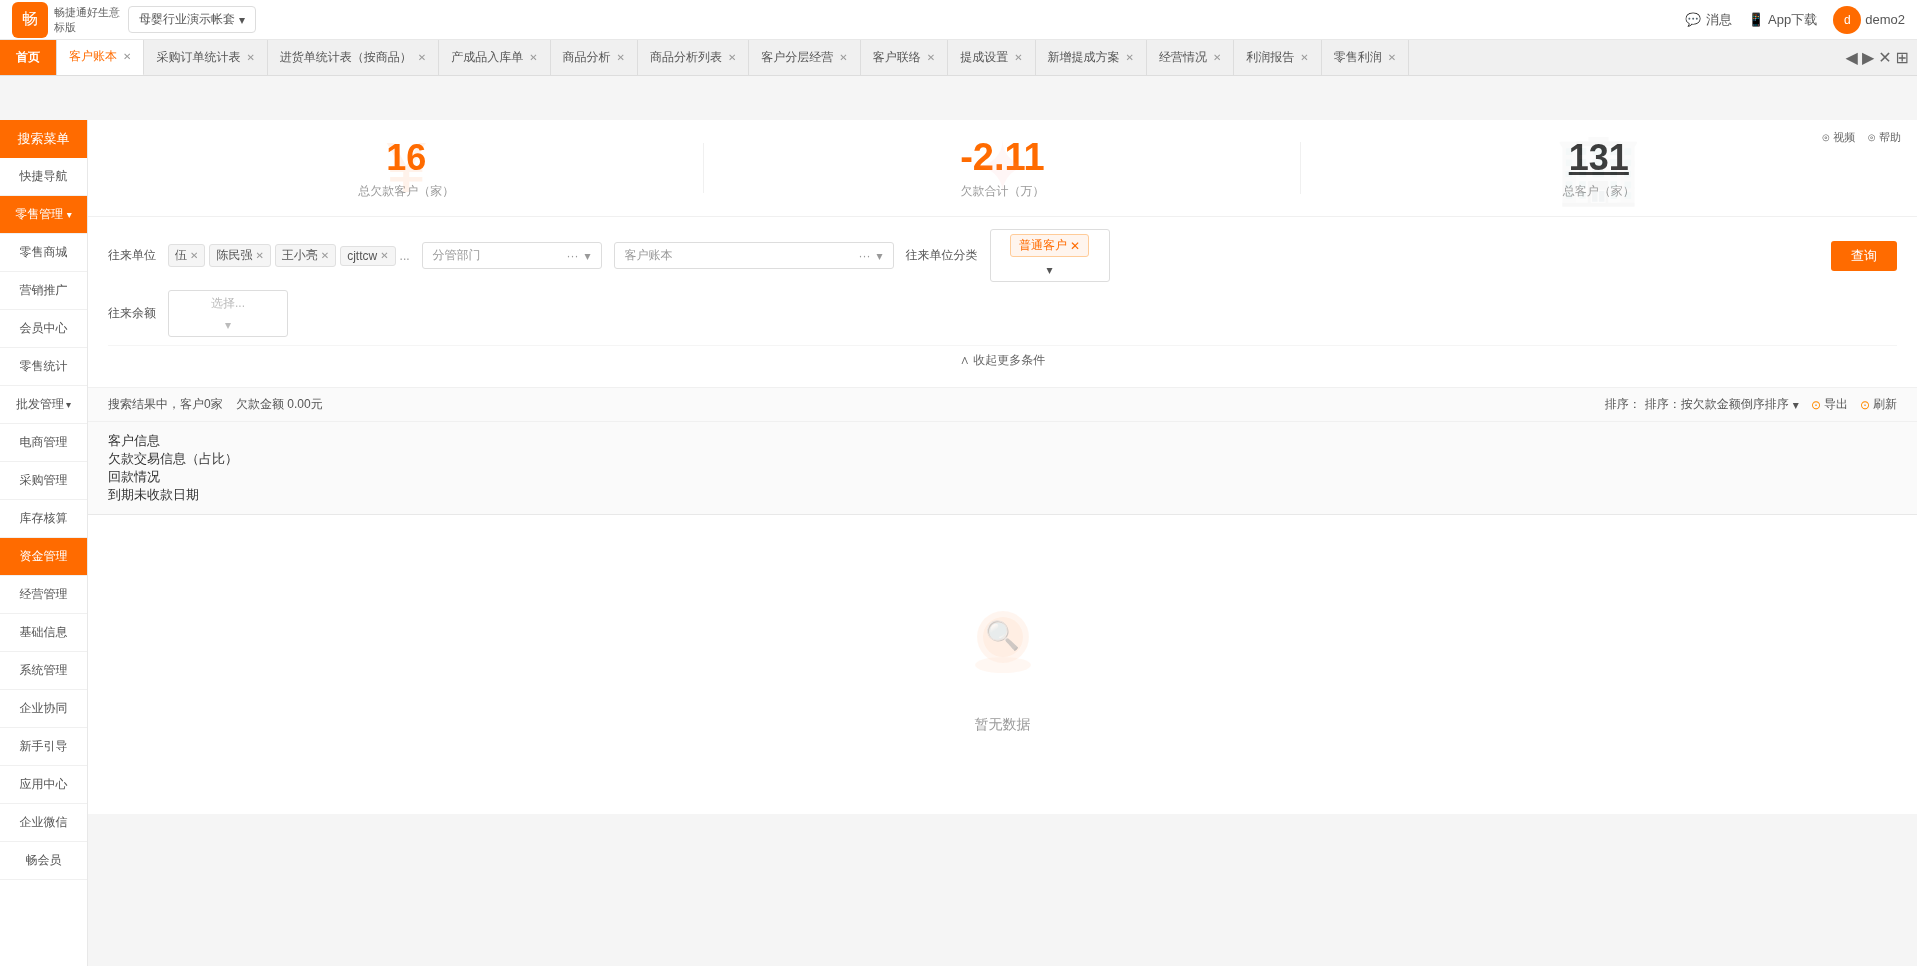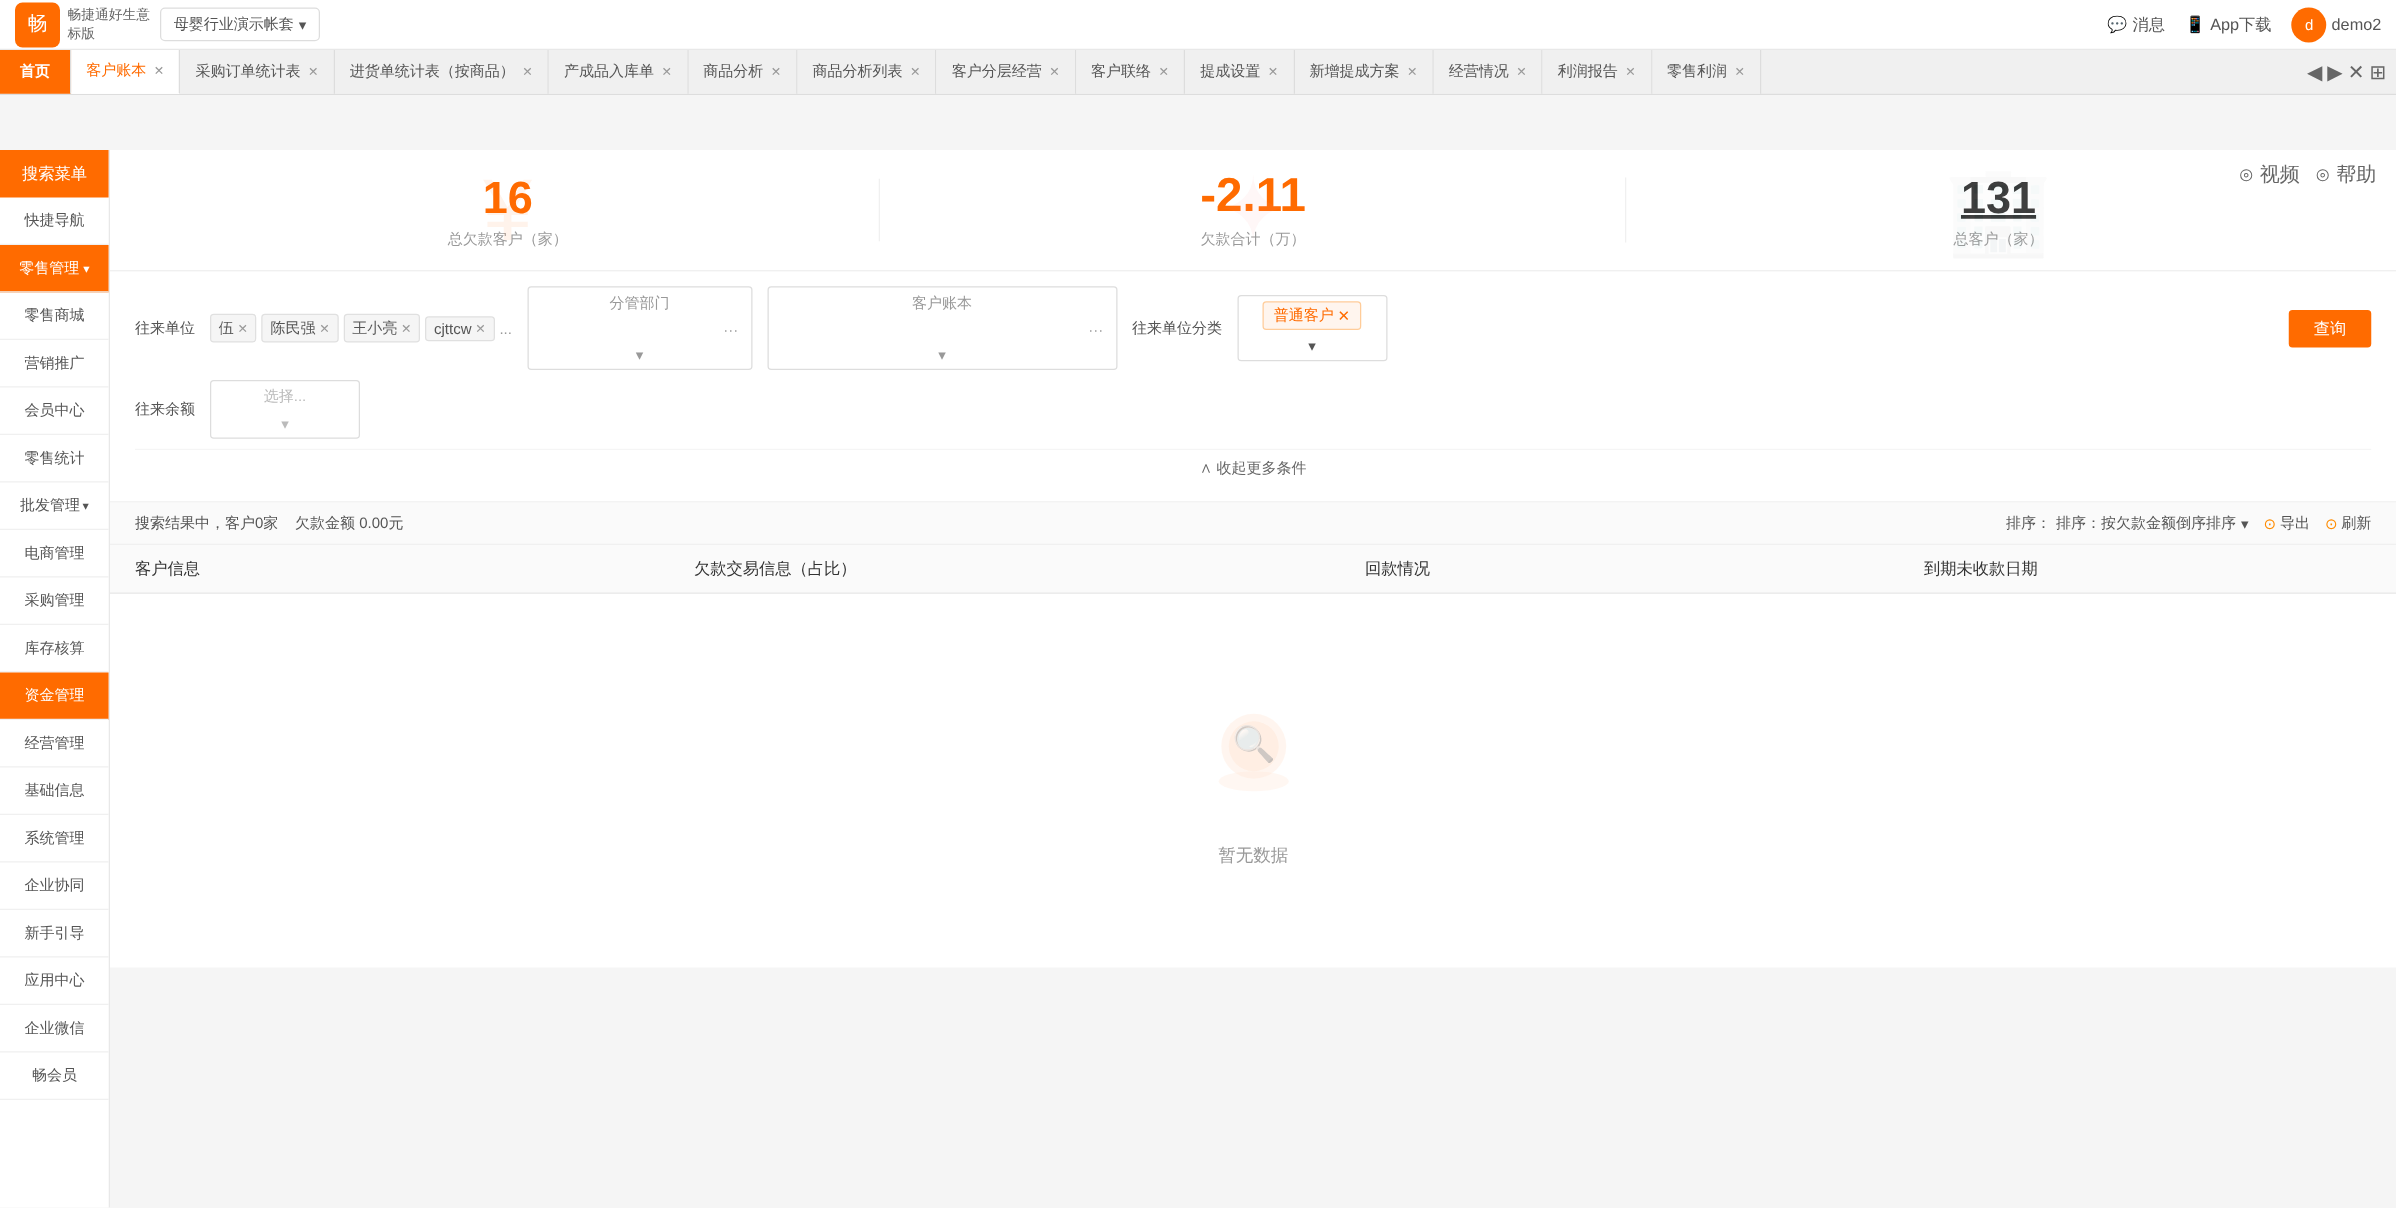--- a/index.html
+++ b/index.html
@@ -118,21 +118,21 @@
       background: #f5f5f5; border: 1px solid #e0e0e0;
       border-radius: 3px; padding: 2px 6px;
       font-size: 12px; color: #555; cursor: pointer;
     }
     .filter-tag .x { color: #999; font-size: 10px; }
     .filter-more { color: #999; cursor: pointer; font-size: 12px; }
     .filter-dropdown {
       display: flex; align-items: center; gap: 6px;
       border: 1px solid #ddd; border-radius: 3px;
       padding: 4px 10px; min-width: 180px; background: #fff;
-      font-size: 12px; color: #999; cursor: pointer; flex-direction: column;
+      font-size: 12px; color: #999; cursor: pointer;
     }
     .filter-dropdown.wider { min-width: 280px; }
     .filter-select {
       display: flex; align-items: center; gap: 6px;
       border: 1px solid #ddd; border-radius: 3px;
       padding: 4px 10px; min-width: 120px; background: #fff;
       font-size: 12px; color: #555; cursor: pointer; flex-direction: column;
     }
     .selected-tag { background: #fff; border: 1px solid #e0e0e0; border-radius: 3px; padding: 2px 8px; font-size: 12px; color: #555; display: inline-flex; align-items: center; gap: 3px; }
     .filter-tag-selected { background: #fff5ee; border-color: #ffcc99; color: #ff6b00; }
@@ -166,20 +166,21 @@
     
     .data-table { width: 100%; background: #fff; }
     .table-header {
       display: flex;
       background: #fafafa;
       border-bottom: 1px solid #e8e8e8;
       padding: 10px 20px;
       font-size: 13px;
       color: #333;
       font-weight: normal;
+      flex-direction: column;
     }
     .col-customer { flex: 2.5; }
     .col-debt { flex: 3; }
     .col-repay { flex: 2.5; }
     .col-date { flex: 2; }
 
     
     .empty-state {
       display: flex;
       flex-direction: column;
@@ -320,21 +321,21 @@
     <div class="sidebar-nav-item">新手引导</div>
     <div class="sidebar-nav-item">应用中心</div>
     <div class="sidebar-nav-item">企业微信</div>
     <div class="sidebar-nav-item">畅会员</div>
   </div>
 
   <div class="content-area">
 
     <div class="page-header">
 
-      <div style="position:absolute;top:10px;right:16px;display:flex;gap:12px;font-size:16px;color:#666;text-align:right;">
+      <div style="position:absolute;top:10px;right:16px;display:flex;gap:12px;font-size:11px;color:#666;text-align:right;">
         <span>⊙ 视频</span>
         <span>⊙ 帮助</span>
       </div>
 
       <div class="stat-block" style="position:relative;">
 
         <div style="position:absolute;left:50%;top:50%;transform:translate(-50%,-50%);opacity:0.08;font-size:70px;color:#ff6b00;pointer-events:none;">¥</div>
         <div class="stat-value">16</div>
         <div class="stat-label">总欠款客户（家）</div>
       </div>

